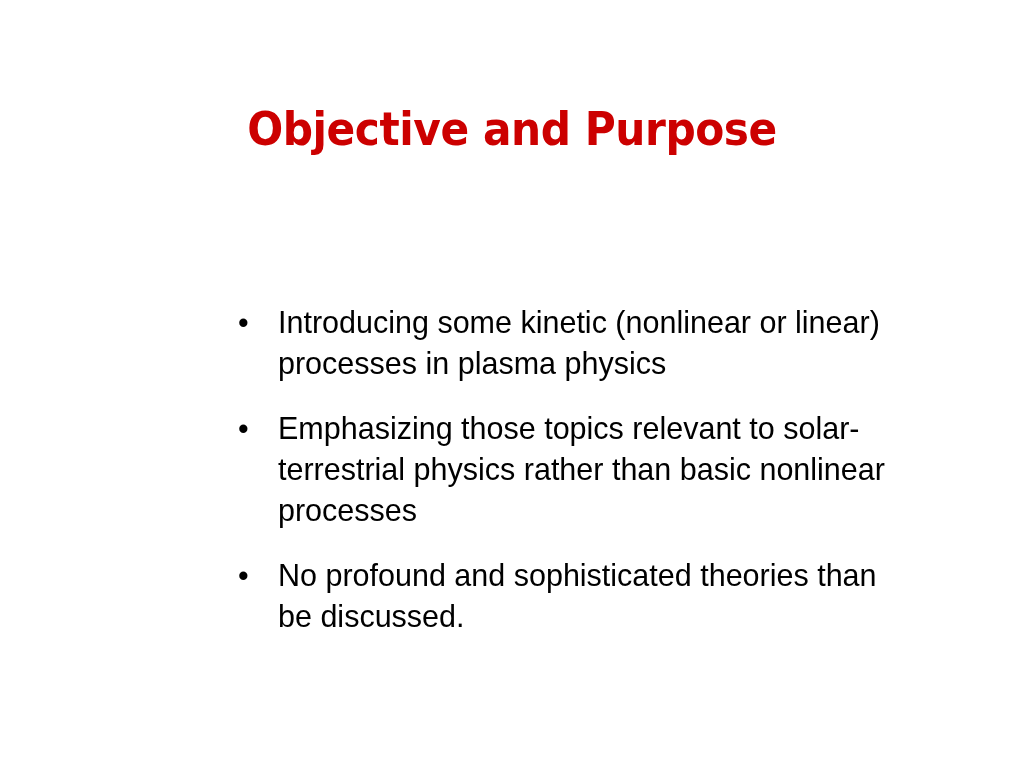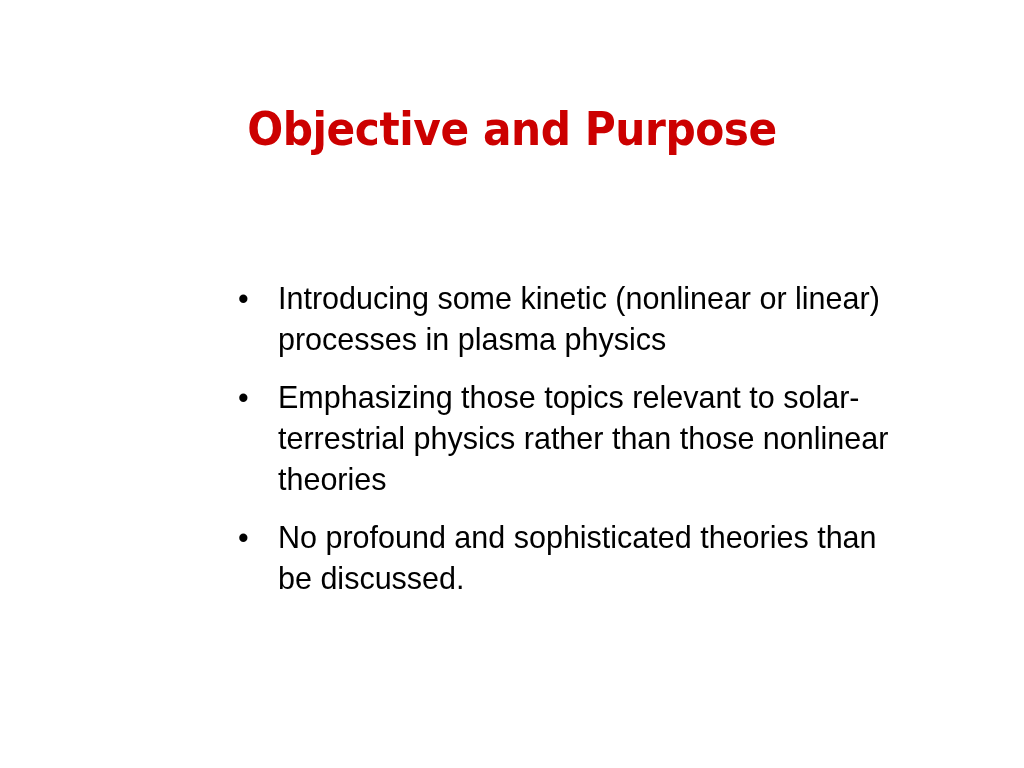--- a/index.html
+++ b/index.html
@@ -60,40 +60,41 @@
   .bullet-marker {
     position: absolute;
     left: 6px;
     top: 0;
     font-size: 30.5px;
     line-height: 1.345;
     color: #000000;
   }
   .bullet-text {
     display: block;
+    margin-top: 24px;
   }
   .b1 { max-width: 640px; }
   .b2 { max-width: 655px; }
   .b3 { max-width: 600px; }
 </style>
 </head>
 <body>
 
 <div class="slide">
 
   <div class="slide-title">Objective and Purpose</div>
 
   <ul class="bullet-list">
     <li class="bullet-item b1">
       <span class="bullet-marker">•</span>
       <span class="bullet-text">Introducing some kinetic (nonlinear or linear) processes in plasma physics</span>
     </li>
     <li class="bullet-item b2">
       <span class="bullet-marker">•</span>
-      <span class="bullet-text">Emphasizing those topics relevant to solar-terrestrial physics rather than those nonlinear theories</span>
+      <span class="bullet-text">Emphasizing those topics relevant to solar-terrestrial physics rather than basic nonlinear processes</span>
     </li>
     <li class="bullet-item b3">
       <span class="bullet-marker">•</span>
       <span class="bullet-text">No profound and sophisticated theories than be discussed.</span>
     </li>
   </ul>
 
 </div>
 
 </body></html>

